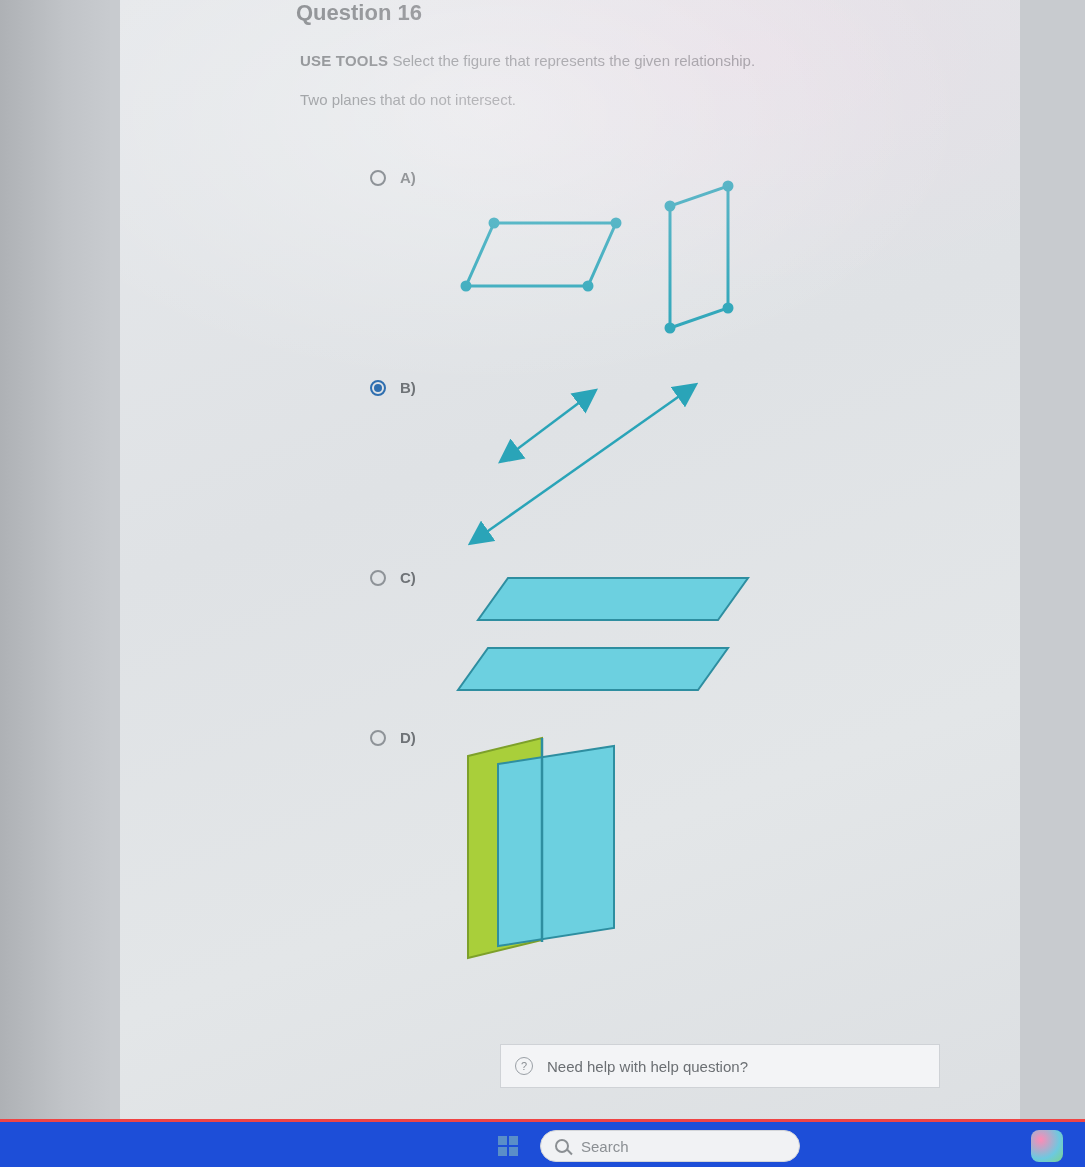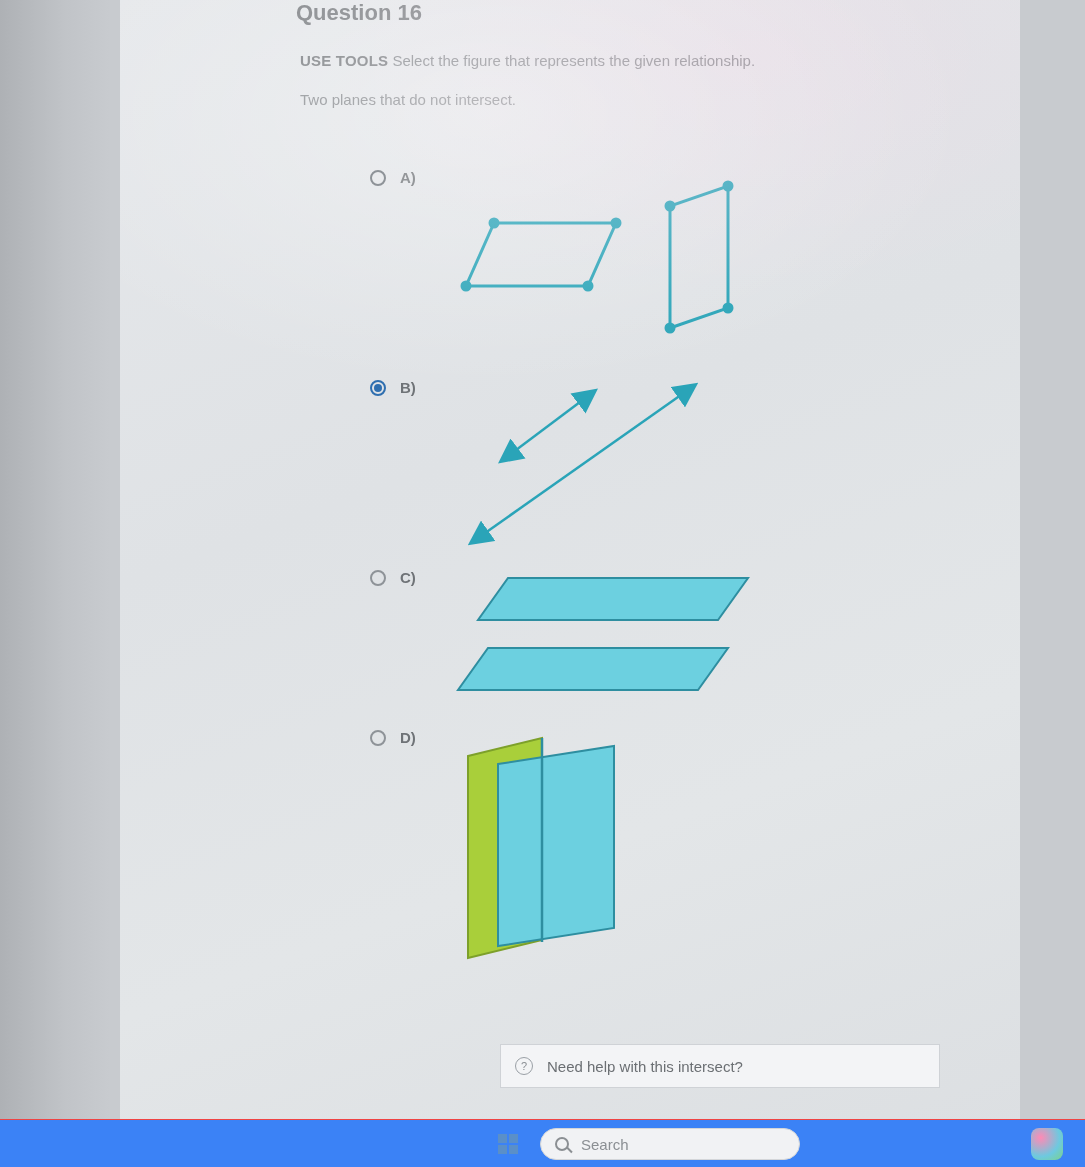--- a/index.html
+++ b/index.html
@@ -84,22 +84,22 @@
   .help-bar .qmark {
     width: 18px; height: 18px; border-radius: 50%;
     border: 1.5px solid #9aa0a6;
     display: inline-flex; align-items: center; justify-content: center;
     font-size: 11px; color: #8a8f94; margin-right: 14px;
   }
 
   .taskbar {
     position: absolute;
     left: 0; right: 0; bottom: 0; height: 48px;
-    background: #3b82f6;
-    border-top: 1px solid #ef4444;
+    background: #1d4ed8;
+    border-top: 3px solid #ef4444;
   }
   .taskbar .search-pill {
     position: absolute; left: 540px; top: 8px;
     height: 32px; width: 260px;
     background: #f1f2f4; border: 1px solid #d4d6d9;
     border-radius: 16px;
     display: flex; align-items: center;
     padding: 0 14px; color: #8b8f93; font-size: 15px;
   }
   .taskbar .search-pill .mag {
@@ -223,21 +223,21 @@
 
           <polygon points="176,18 188,22 188,204 176,200" fill="#a9cf3a" stroke="#7da02a" stroke-width="2" opacity="0"></polygon>
         </svg>
       </div>
     </div>
 
   </div>
 
   <div class="help-bar">
     <span class="qmark">?</span>
-    <span>Need help with this intersect?</span>
+    <span>Need help with help question?</span>
   </div>
 </div>
 
 <div class="taskbar">
   <div class="win-squares">
     <span></span>
       <span></span>
       <span></span>
       <span></span>
   </div>

